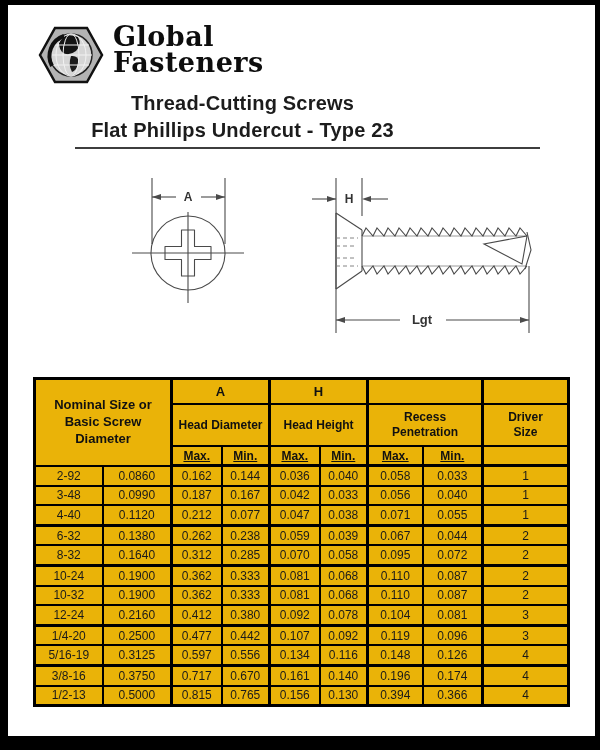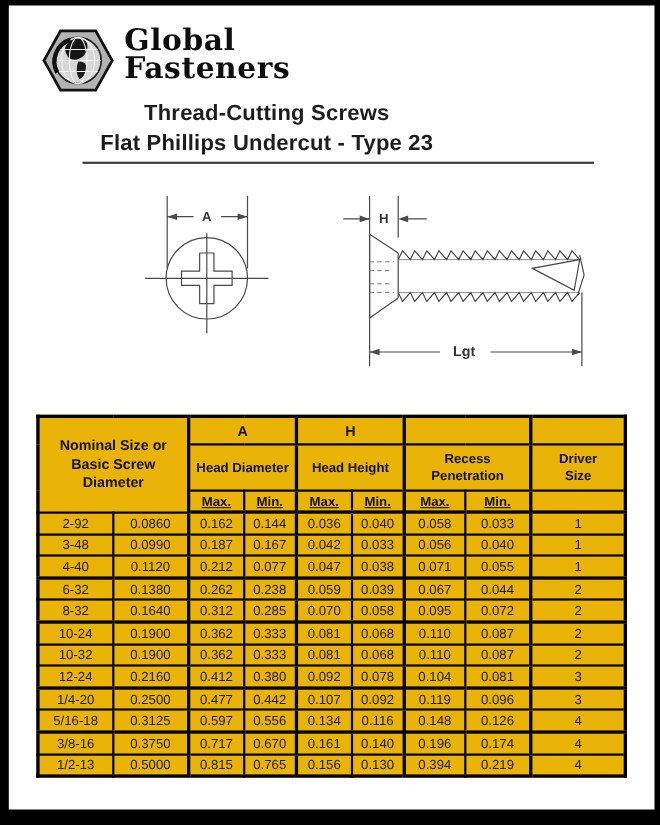--- a/index.html
+++ b/index.html
@@ -277,21 +277,21 @@
         <td class="bR3">0.2500</td>
         <td>0.477</td>
         <td class="bR3">0.442</td>
         <td>0.107</td>
         <td class="bR3">0.092</td>
         <td>0.119</td>
         <td class="bR3">0.096</td>
         <td>3</td>
       </tr>
       <tr class="grp">
-        <td>5/16-18</td>
+        <td>5/16-19</td>
         <td class="bR3">0.3125</td>
         <td>0.597</td>
         <td class="bR3">0.556</td>
         <td>0.134</td>
         <td class="bR3">0.116</td>
         <td>0.148</td>
         <td class="bR3">0.126</td>
         <td>4</td>
       </tr>
       <tr>
@@ -306,17 +306,17 @@
         <td>4</td>
       </tr>
       <tr>
         <td>1/2-13</td>
         <td class="bR3">0.5000</td>
         <td>0.815</td>
         <td class="bR3">0.765</td>
         <td>0.156</td>
         <td class="bR3">0.130</td>
         <td>0.394</td>
-        <td class="bR3">0.219</td>
+        <td class="bR3">0.366</td>
         <td>4</td>
       </tr>
     </tbody>
 </table>
 
 </body></html>

